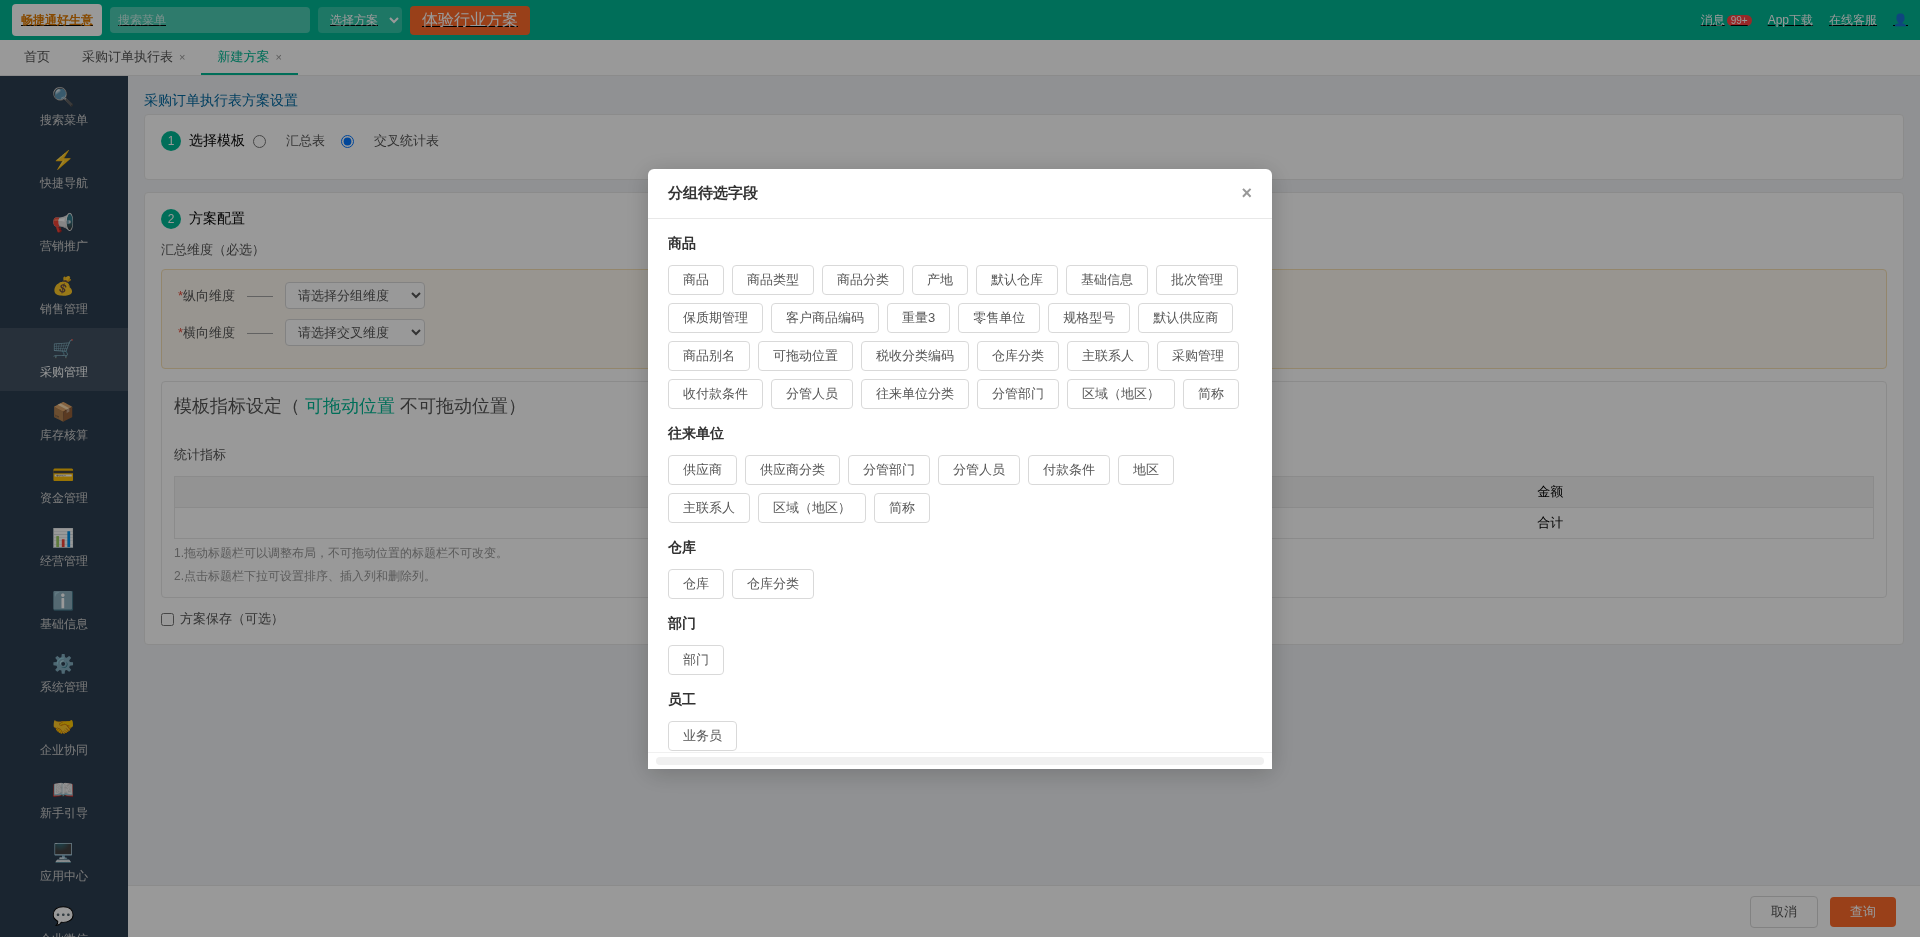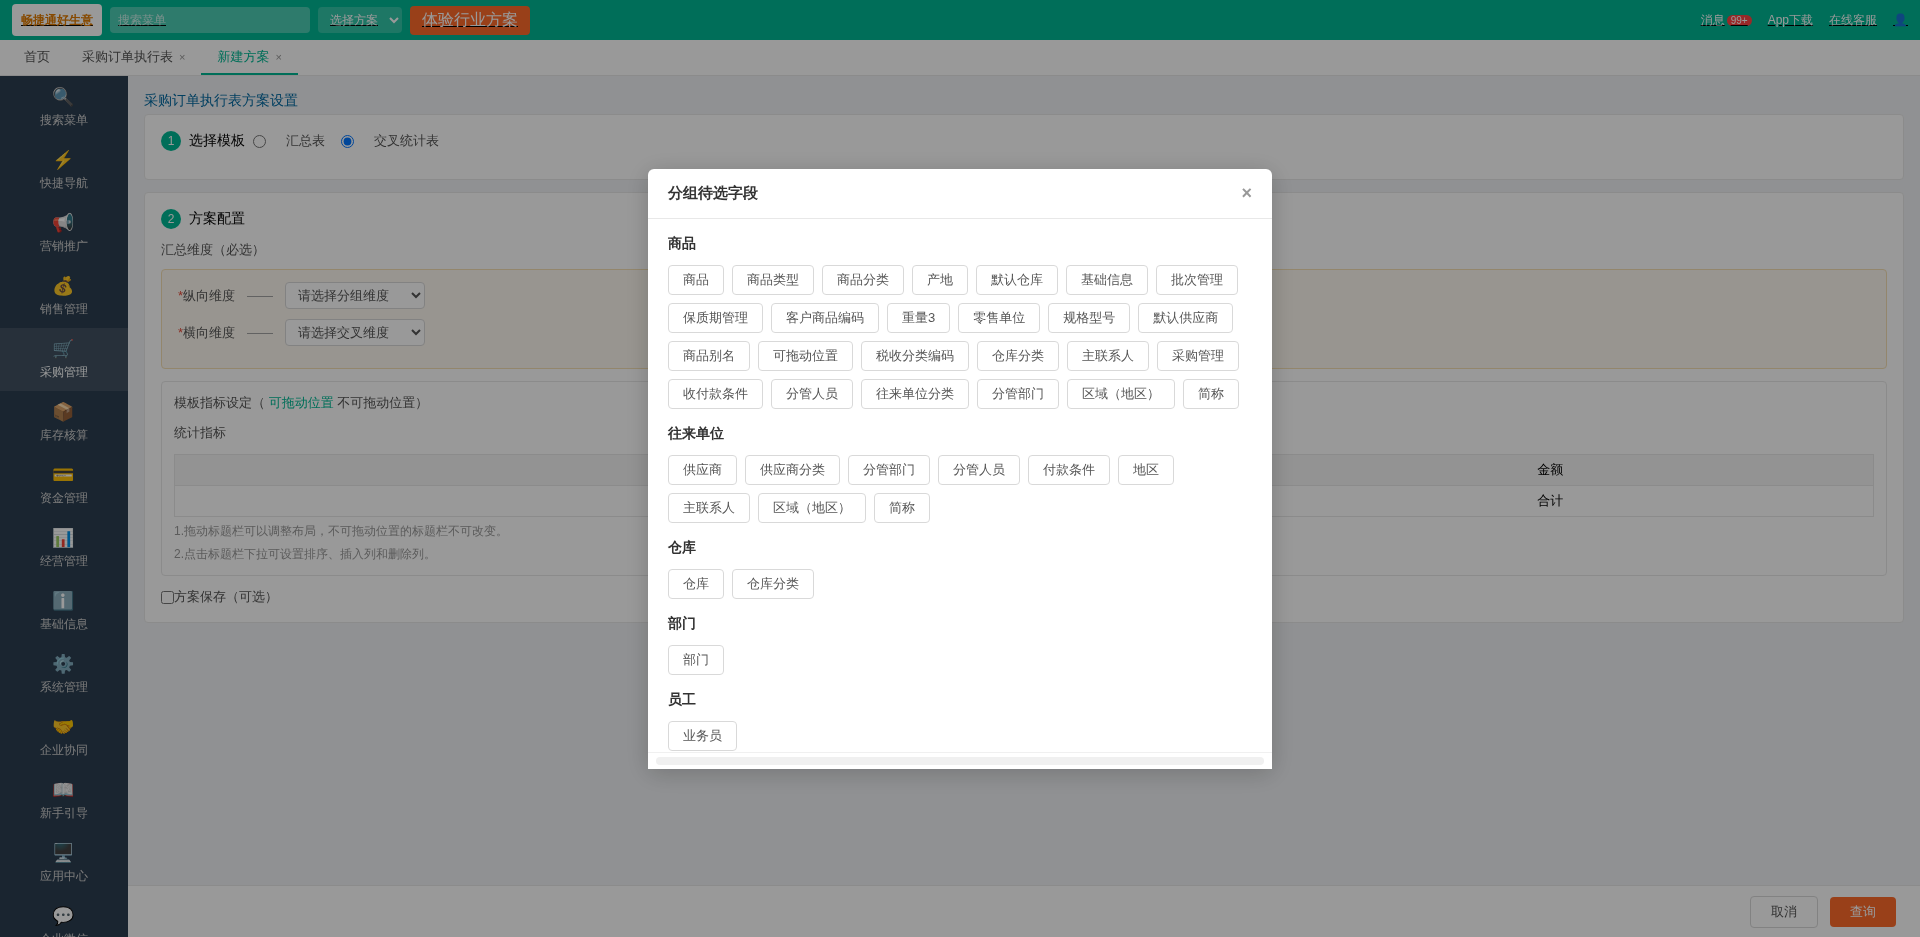--- a/index.html
+++ b/index.html
@@ -226,23 +226,23 @@
     }
 
     .indicator-config {
       background: #fff;
       border: 1px solid #e8e8e8;
       border-radius: 4px;
       padding: 12px;
       margin-bottom: 12px;
     }
     .indicator-header {
-      font-size: 13px;
-      color: #555;
-      margin-bottom: 8px;
+      font-size: 18px;
+      color: #555;
+      margin-bottom: 24px;
     }
     .indicator-cols {
       display: flex;
       gap: 8px;
       margin-bottom: 8px;
     }
     .stats-table {
       width: 100%;
       border-collapse: collapse;
       font-size: 13px;
@@ -295,20 +295,21 @@
       color: #fff;
       border: none;
       border-radius: 4px;
       padding: 6px 20px;
       font-size: 13px;
       cursor: pointer;
     }
     .checkbox-row {
       display: flex;
       align-items: center;
+      gap: 6px;
       font-size: 13px;
       color: #555;
     }
 
     
     .overlay {
       position: fixed;
       top: 0; left: 0; right: 0; bottom: 0;
       background: rgba(0,0,0,0.4);
       z-index: 200;

